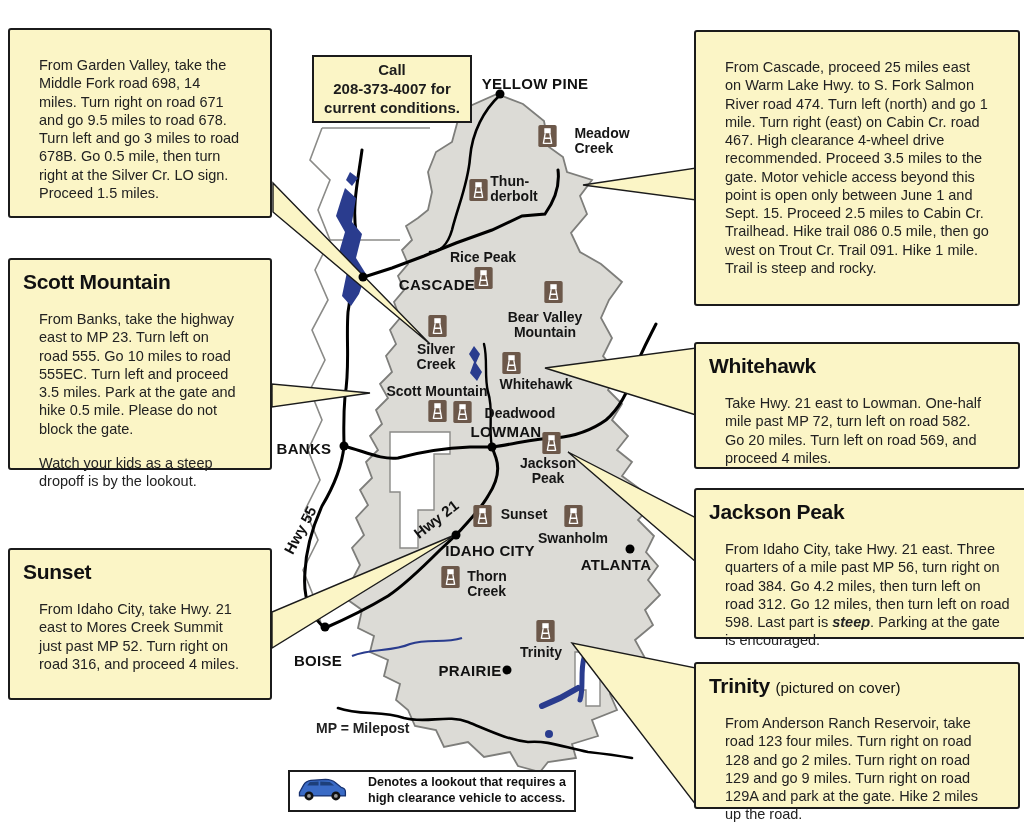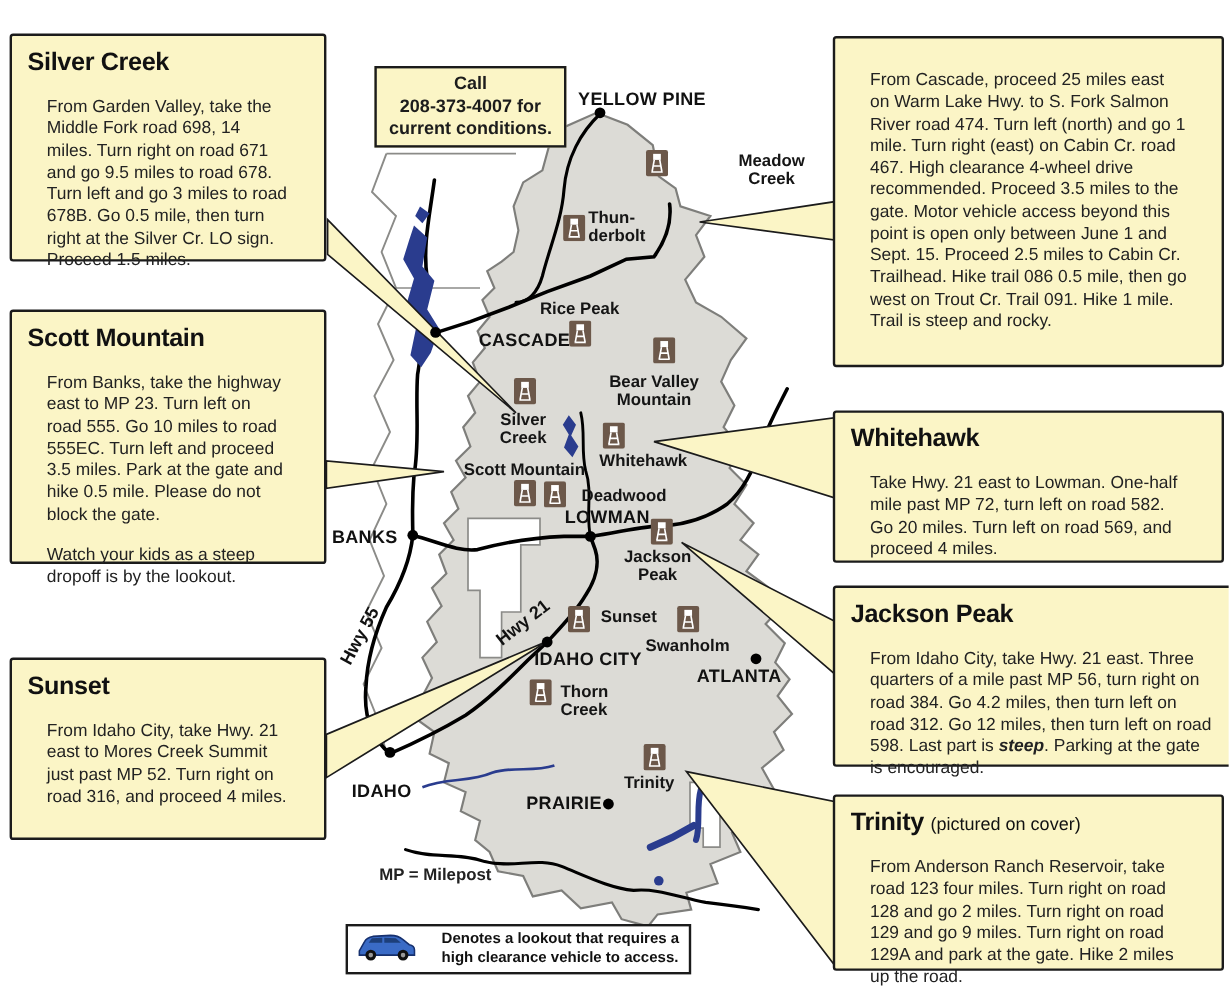--- a/index.html
+++ b/index.html
@@ -91,21 +91,21 @@
       <polygon points="696,668 696,805 572,643"></polygon>
     </g>
   </svg>
 
   <div id="map-markers">
       <div class="lk-icon" style="left: 538px; top: 125px;"><svg viewBox="0 0 20 24" width="19" height="22">
           <rect x="0" y="0" width="20" height="24" rx="2" fill="#6C584A"></rect>
           <rect x="6.5" y="3.5" width="7" height="5.5" fill="#fff"></rect>
           <path d="M7.5 9 L5.5 20 M12.5 9 L14.5 20 M6.3 14.5 L13.7 14.5 M4.8 20 L15.2 20" stroke="#fff" stroke-width="1.5" fill="none"></path>
         </svg></div>
-      <div class="lk-label" style="left: 602px; top: 141px; text-align: center; margin-left: 41px;">
+      <div class="lk-label" style="left: 602px; top: 141px; text-align: left;">
         <div>Meadow</div>
         <div>Creek</div>
       </div>
       <div class="lk-icon" style="left: 469px; top: 179px;"><svg viewBox="0 0 20 24" width="19" height="22">
           <rect x="0" y="0" width="20" height="24" rx="2" fill="#6C584A"></rect>
           <rect x="6.5" y="3.5" width="7" height="5.5" fill="#fff"></rect>
           <path d="M7.5 9 L5.5 20 M12.5 9 L14.5 20 M6.3 14.5 L13.7 14.5 M4.8 20 L15.2 20" stroke="#fff" stroke-width="1.5" fill="none"></path>
         </svg></div>
       <div class="lk-label" style="left: 514px; top: 189px; text-align: left;">
         <div>Thun-</div>
@@ -209,36 +209,35 @@
       <div class="town-label" style="left: 437px; top: 284px;">CASCADE</div>
       <div class="town-dot" style="left: 344px; top: 446px;"></div>
       <div class="town-label" style="left: 304px; top: 448px;">BANKS</div>
       <div class="town-dot" style="left: 492px; top: 447px;"></div>
       <div class="town-label" style="left: 506px; top: 431px;">LOWMAN</div>
       <div class="town-dot" style="left: 456px; top: 535px;"></div>
       <div class="town-label" style="left: 490px; top: 550px;">IDAHO CITY</div>
       <div class="town-dot" style="left: 630px; top: 549px;"></div>
       <div class="town-label" style="left: 616px; top: 564px;">ATLANTA</div>
       <div class="town-dot" style="left: 325px; top: 627px;"></div>
-      <div class="town-label" style="left: 318px; top: 660px;">IDAHO</div>
+      <div class="town-label" style="left: 318px; top: 660px;">BOISE</div>
       <div class="town-dot" style="left: 507px; top: 670px;"></div>
       <div class="town-label" style="left: 470px; top: 670px;">PRAIRIE</div>
       <div class="road-label" style="left: 300px; top: 530px; transform: translate(-50%, -50%) rotate(-62deg);">Hwy 55</div>
       <div class="road-label" style="left: 436px; top: 519px; transform: translate(-50%, -50%) rotate(-38deg);">Hwy 21</div>
     </div>
 
 
   <div id="call-box">
     <div>Call</div>
     <div>208-373-4007 for</div>
     <div>current conditions.</div>
   </div>
 
   <div class="callout" id="box-silver">
-    <h2>Silver Creek</h2>
     <p>From Garden Valley, take the Middle Fork road 698, 14 miles. Turn right on road 671 and go 9.5 miles to road 678. Turn left and go 3 miles to road 678B. Go 0.5 mile, then turn right at the Silver Cr. LO sign. Proceed 1.5 miles.</p>
   </div>
 
   <div class="callout" id="box-scott">
     <h2>Scott Mountain</h2>
     <p>From Banks, take the highway east to MP 23. Turn left on road 555.  Go 10 miles to road 555EC. Turn left and proceed 3.5 miles. Park at the gate and hike 0.5 mile. Please do not block the gate.</p>
     <p>Watch your kids as a steep dropoff is by the lookout.</p>
   </div>
 
   <div class="callout" id="box-sunset">

